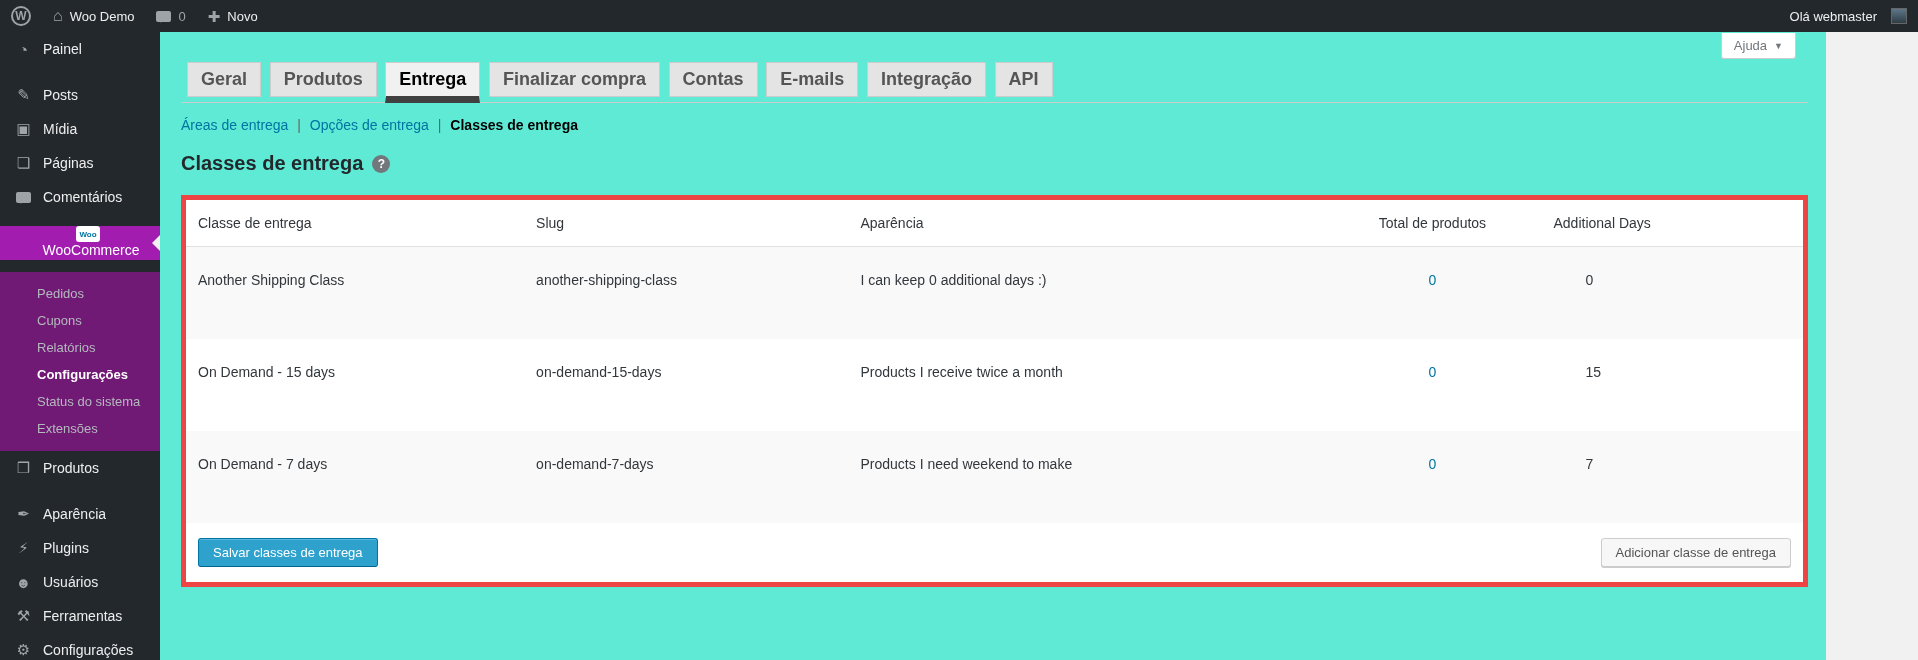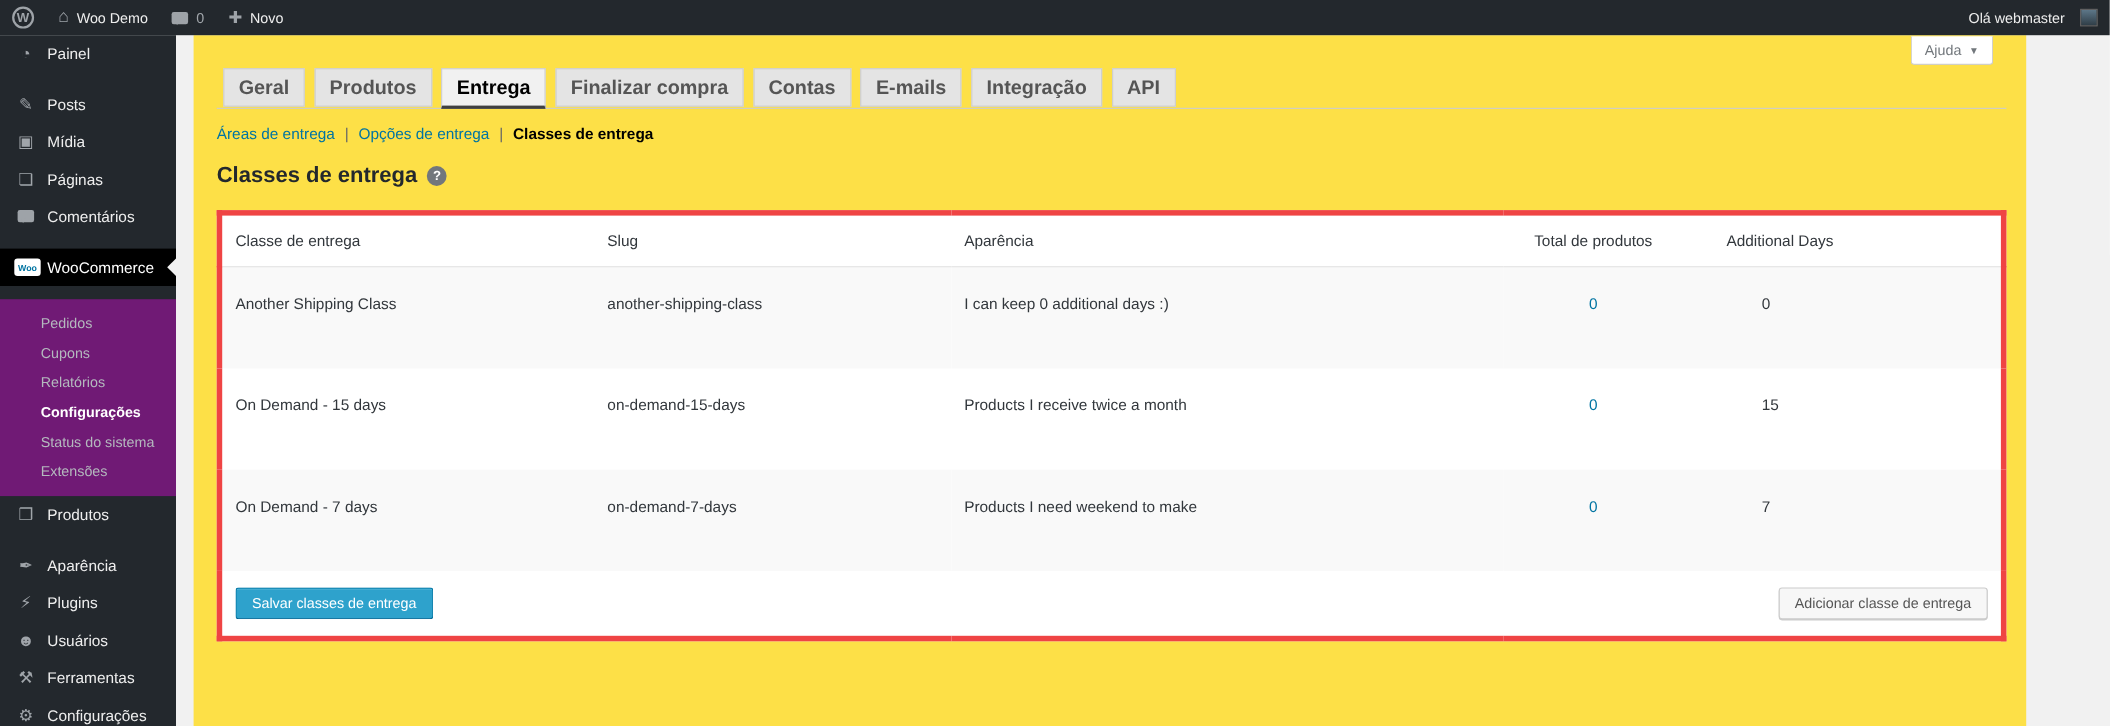--- a/index.html
+++ b/index.html
@@ -23,45 +23,45 @@
   .avatar { width: 16px; height: 16px; background: #4e6878; border: 1px solid #666; margin-left: 7px;
     background: linear-gradient(180deg, #5d7788 0%, #2f3d47 100%); }
 
   
   #sidebar { position: absolute; top: 32px; left: 0; width: 160px; height: 628px;
     background: #23282d; font-size: 14px; z-index: 40; }
   .menu-sep { height: 12px; }
   .menu-item { display: flex; align-items: center; height: 34px; padding-left: 13px; color: #eee; cursor: pointer; position: relative; }
   .menu-icon { width: 21px; text-align: center; color: #a0a5aa; font-size: 15px; flex: none; }
   .menu-label { margin-left: 9px; white-space: nowrap; }
-  .menu-item.wc-current { background: #000000; color: #fff; }
+  .menu-item.wc-current { background: #a21caf; color: #fff; flex-direction: column; }
   .menu-item.wc-current .menu-icon { color: #fff; }
   .wc-arrow { position: absolute; right: 0; top: 50%; margin-top: -8px; width: 0; height: 0;
     border: 8px solid transparent; border-right-color: #f1f1f1; }
   .woo-badge { width: 24px; height: 16px; background: #fff; border-radius: 3px; color: #0074a2;
     font-size: 8px; font-weight: bold; display: flex; align-items: center; justify-content: center; flex: none; }
   .submenu { background: #701a75; padding: 8px 0 9px; font-size: 13px; margin-top: 12px; }
   .submenu-item { display: block; padding: 6px 0 6px 37px; color: #b4b9be; cursor: pointer; white-space: nowrap; }
   .submenu-item.current { color: #fff; font-weight: bold; }
 
   
-  #content { position: absolute; top: 32px; left: 176px; width: 1666px; height: 628px;
-    background: #fde047; font-size: 13px; color: #444; }
+  #content { position: absolute; top: 32px; left: 160px; width: 1666px; height: 628px;
+    background: #5eead4; font-size: 13px; color: #444; }
   .help-tab { position: absolute; top: 1px; right: 30px; background: #fff; border: 1px solid #ccc;
     border-top: none; border-radius: 0 0 3px 3px; padding: 5px 12px; color: #72777c;
     font-size: 13px; display: flex; align-items: center; gap: 7px; cursor: pointer; }
   .help-tab .caret { font-size: 9px; color: #72777c; }
 
   .wrap { margin: 0 18px 0 21px; }
 
   .nav-tab-wrapper { margin-top: 30px; border-bottom: 1px solid #ccc; padding-left: 1px; }
   .nav-tab { display: inline-block; margin: 0 0 -1px 5px; padding: 6px 13px;
     font-size: 18px; font-weight: bold; color: #555; background: #e4e4e4;
     border: 1px solid #ccc; cursor: pointer; white-space: nowrap; }
-  .nav-tab-active { background: #f1f1f1; color: #000; border-bottom: 3px solid #404040; }
+  .nav-tab-active { background: #f1f1f1; color: #000; border-bottom: 7px solid #404040; }
 
   .subnav { margin-top: 14px; font-size: 14px; color: #444; }
   .subnav a { color: #0074a2; text-decoration: none; cursor: pointer; }
   .subnav .sep { padding: 0 5px; color: #666; }
   .subnav .current { font-weight: bold; color: #000; }
 
   h1.page-title { margin-top: 19px; font-size: 20px; font-weight: bold; color: #23282d;
     display: flex; align-items: center; gap: 9px; }
   .help-circle { width: 18px; height: 18px; border-radius: 50%; background: #72777c; color: #fff;
     font-size: 12px; font-weight: bold; display: inline-flex; align-items: center; justify-content: center; cursor: pointer; }

